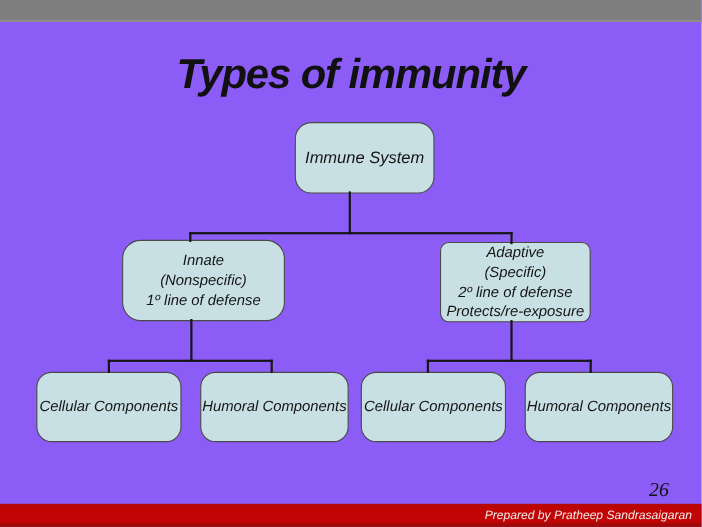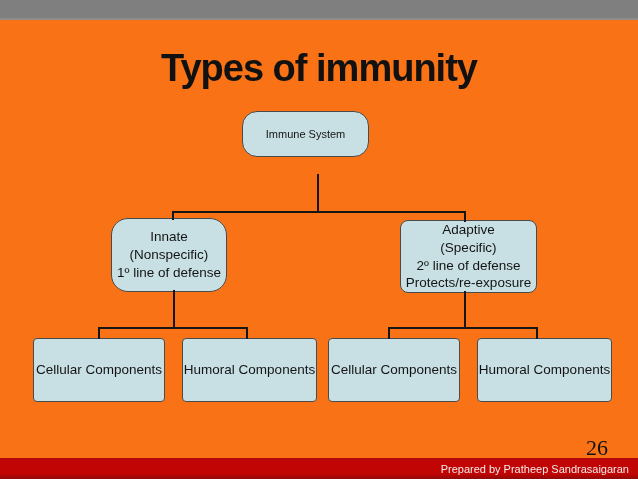--- a/index.html
+++ b/index.html
@@ -1,22 +1,23 @@
 <!DOCTYPE html>
 <html><head>
 <meta charset="utf-8">
 <style>
   html, body { margin: 0; padding: 0; background: #ffffff; }
   .slide {
     position: relative;
     width: 638px;
     height: 479px;
-    background: #f97316;
+    background: #8b5cf6;
     overflow: hidden;
     font-family: "Liberation Sans", sans-serif;
+    font-style: italic;
   }
 
   
   .top-bar {
     position: absolute; left: 0; top: 0;
     width: 100%; height: 20px;
     background: #7f7f7f;
     border-bottom: 2px solid #8d8d8d;
     box-sizing: border-box;
   }
@@ -32,34 +33,34 @@
     font-size: 38px;
     letter-spacing: -1px;
     color: #111111;
   }
 
   
   .node {
     position: absolute;
     background: #c8e0e4;
     border: 1.5px solid #4a4a4a;
-    border-radius: 4px;
+    border-radius: 14px;
     box-sizing: border-box;
     display: flex;
     align-items: center;
     justify-content: center;
     text-align: center;
     white-space: pre-line;
     color: #141414;
     font-family: "Liberation Sans", sans-serif;
     font-size: 13.5px;
     line-height: 1.32;
   }
-  .node-root     { left: 242px; top: 111px; width: 127px; height: 46px; font-size: 11px; border-radius: 15px; }
-  .node-innate   { left: 111px; top: 218px; width: 116px; height: 74px; border-radius: 17px; }
+  .node-root     { left: 268px; top: 111px; width: 127px; height: 65px; font-size: 15px; border-radius: 15px; }
+  .node-innate   { left: 111px; top: 218px; width: 148px; height: 74px; border-radius: 17px; }
   .node-adaptive { left: 400px; top: 220px; width: 137px; height: 73px; border-radius: 8px; }
   .node-leaf1    { left:  33px; top: 338px; width: 132px; height: 64px; }
   .node-leaf2    { left: 182px; top: 338px; width: 135px; height: 64px; }
   .node-leaf3    { left: 328px; top: 338px; width: 132px; height: 64px; }
   .node-leaf4    { left: 477px; top: 338px; width: 135px; height: 64px; }
 
   
   .line { position: absolute; background: #161616; }
 
   
@@ -68,21 +69,21 @@
     width: 100%;
     text-align: center;
     font-size: 13px;
     color: #1a1a1a;
   }
 
   
   .page-number {
     position: absolute; top: 435px; right: 30px;
     font-family: "Liberation Serif", serif;
-    font-size: 22px;
+    font-size: 18px;
     color: #111111;
   }
 
   
   .footer-bar {
     position: absolute; left: 0; top: 458px;
     width: 100%; height: 21px;
     background: linear-gradient(180deg, #b20909 0%, #c10404 20%, #c10404 76%, #8f0a0a 100%);
     display: flex;
     align-items: center;

